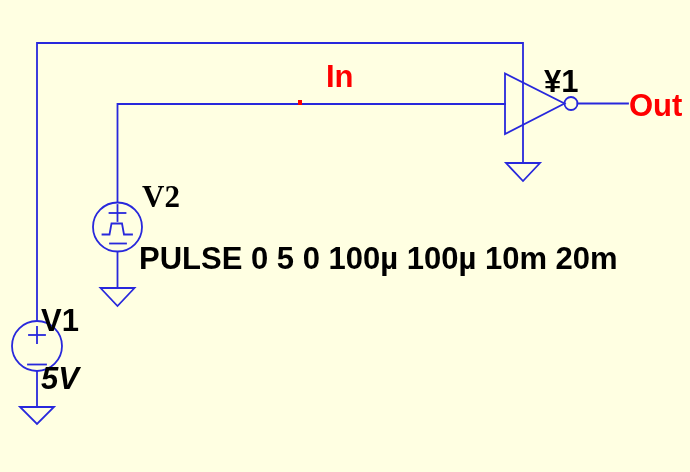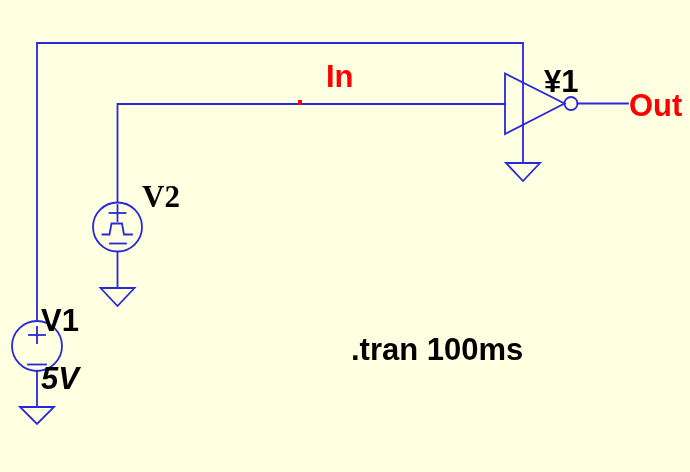--- a/index.html
+++ b/index.html
@@ -75,28 +75,28 @@
 
     <g>
       <polygon points="505,73.5 505,134 564.5,103.5"></polygon>
       <circle cx="571" cy="103.5" r="6.5"></circle>
     </g>
     <polygon points="506,163 540,163 523,181"></polygon>
   </svg>
 
   <div class="lbl" style="left:142px; top:181px;font-family:Liberation Serif, serif;">V2</div>
 
+  <div class="lbl" style="left:139px; top:243px;">PULSE 0 5 0 100µ 100µ 10m 20m</div>
 
   <div class="lbl" style="left:41px; top:305px;">V1</div>
 
   <div class="lbl" style="left:41px; top:363px;font-style:italic;">5V</div>
 
   <div class="lbl" style="left:544px; top:66px;">¥1</div>
 
   <div class="lbl net" style="left:286px; top:61px;margin-left:40px;">In</div>
 
   <div class="anchor-dot" style="left:298px; top:100px;"></div>
 
   <div class="lbl net" style="left:629px; top:90px;">Out</div>
 
-  <div class="lbl" style="left:351px; top:334px;">.tran 100ms</div>
 
 </div>
 
 </body></html>

